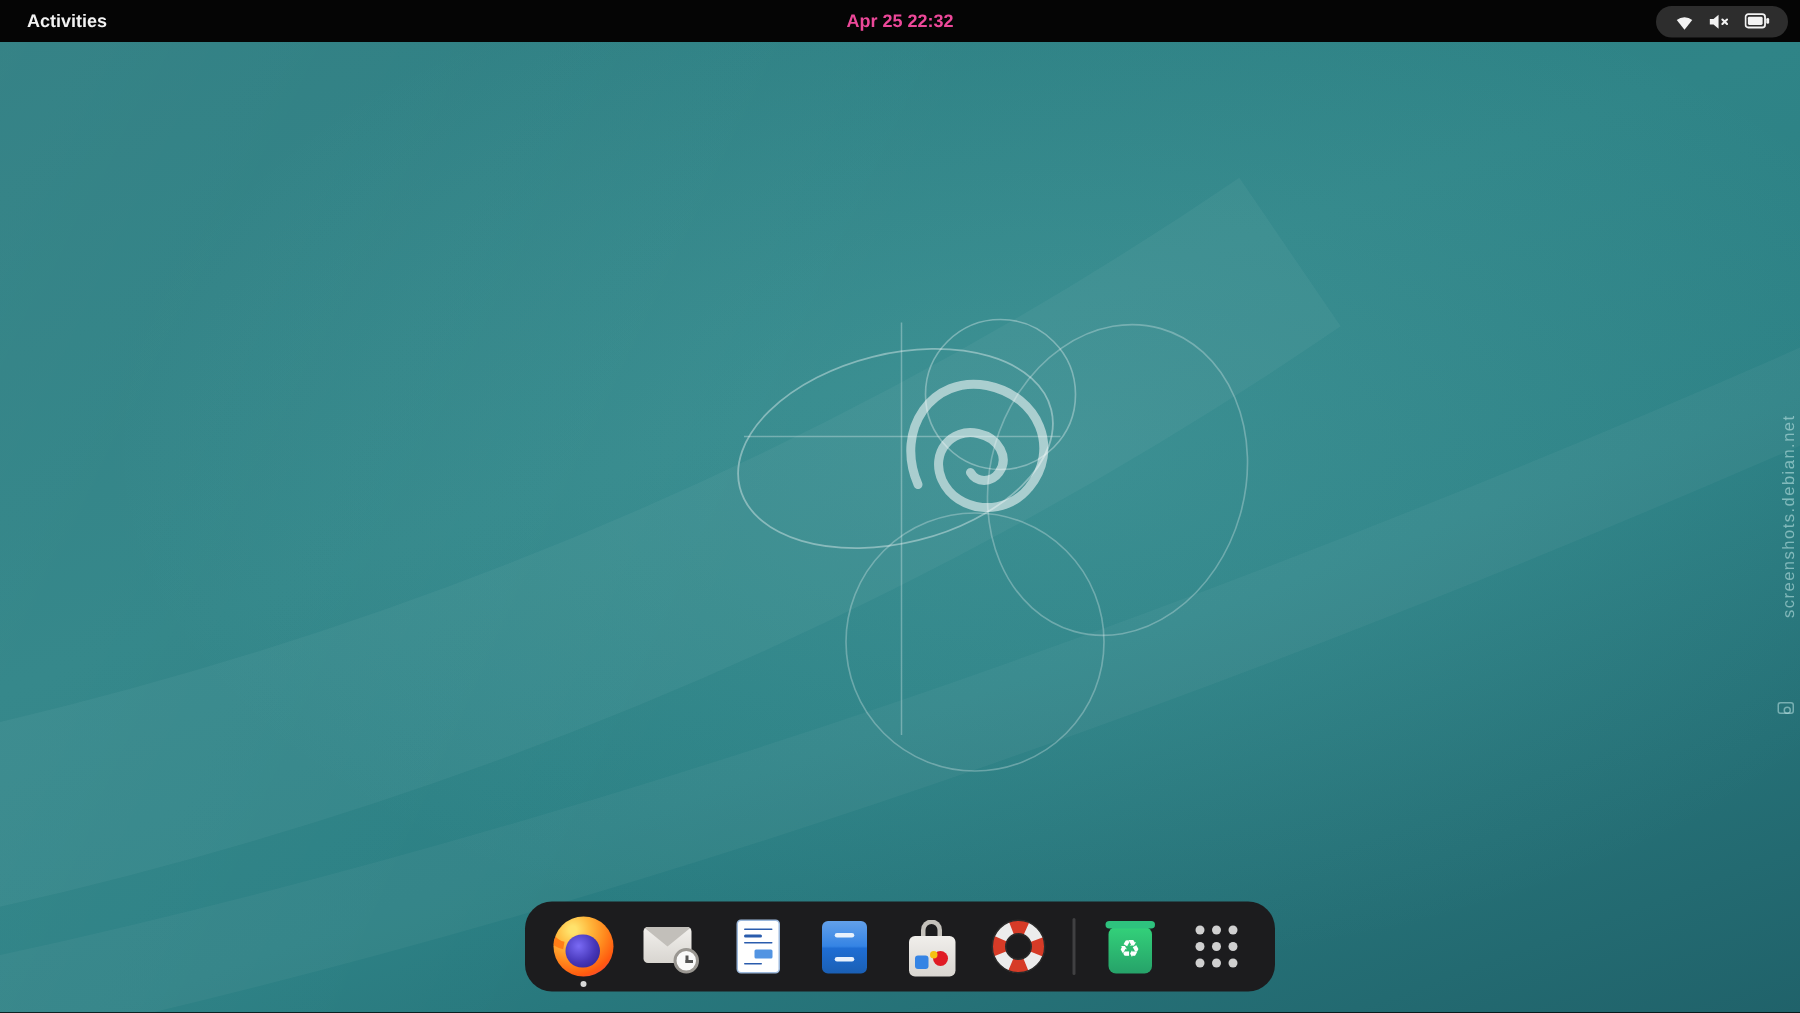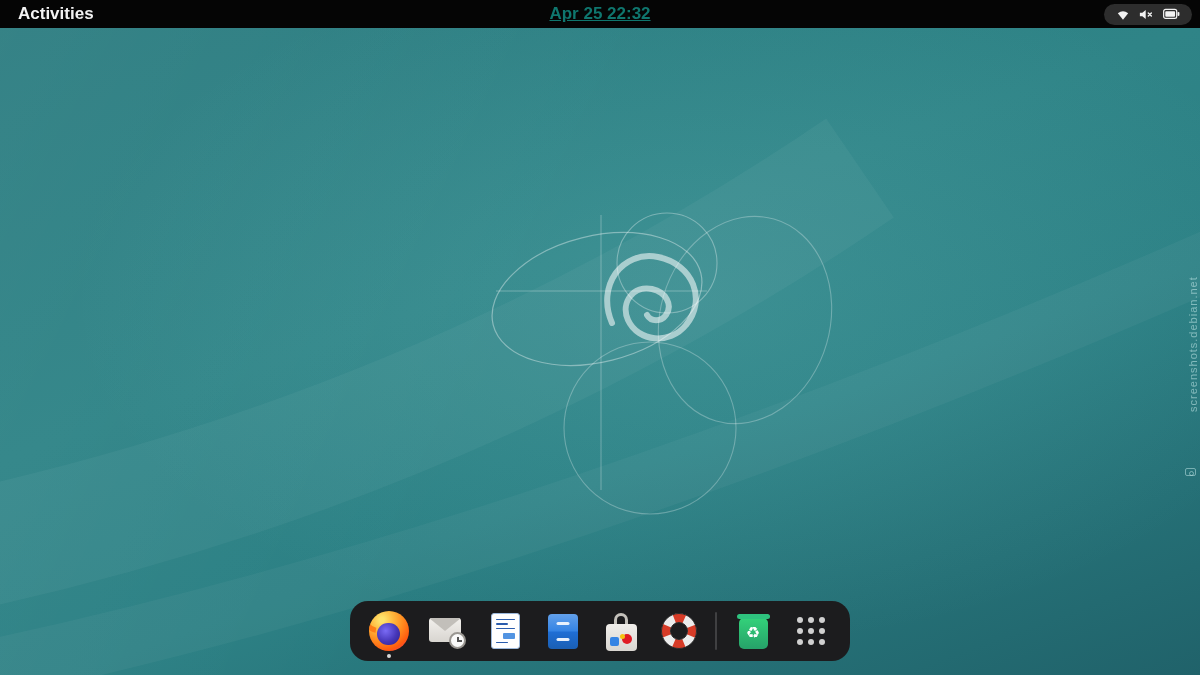--- a/index.html
+++ b/index.html
@@ -7,30 +7,30 @@
   .screen{
     position:relative;width:1200px;height:675px;overflow:hidden;
     font-family:"Liberation Sans","DejaVu Sans",sans-serif;
   }
 
   
   .topbar{
     position:absolute;top:0;left:0;width:100%;height:28px;
     background:#050505;color:#f2f2f2;
     display:flex;align-items:center;justify-content:space-between;
-    font-size:17px;font-weight:bold;z-index:30;
+    font-size:12px;font-weight:bold;z-index:30;
   }
   .activities{
     margin-left:6px;padding:3px 12px;border:none;background:transparent;
     color:#f2f2f2;font:inherit;border-radius:99px;cursor:pointer;
   }
   .clock{
     position:absolute;left:50%;transform:translateX(-50%);
-    border:none;background:transparent;color:#0f766e;font:inherit;
-    padding:3px 12px;border-radius:99px;cursor:pointer;text-decoration:underline;
+    border:none;background:transparent;color:#ec4899;font:inherit;
+    padding:3px 12px;border-radius:99px;cursor:pointer;
   }
   .tray{
     margin-right:8px;display:flex;align-items:center;gap:9px;
     background:#2d2d2d;border:none;border-radius:99px;
     padding:3px 12px;height:21px;cursor:pointer;
   }
   .tray svg{display:block;}
 
   
   .wallpaper{

